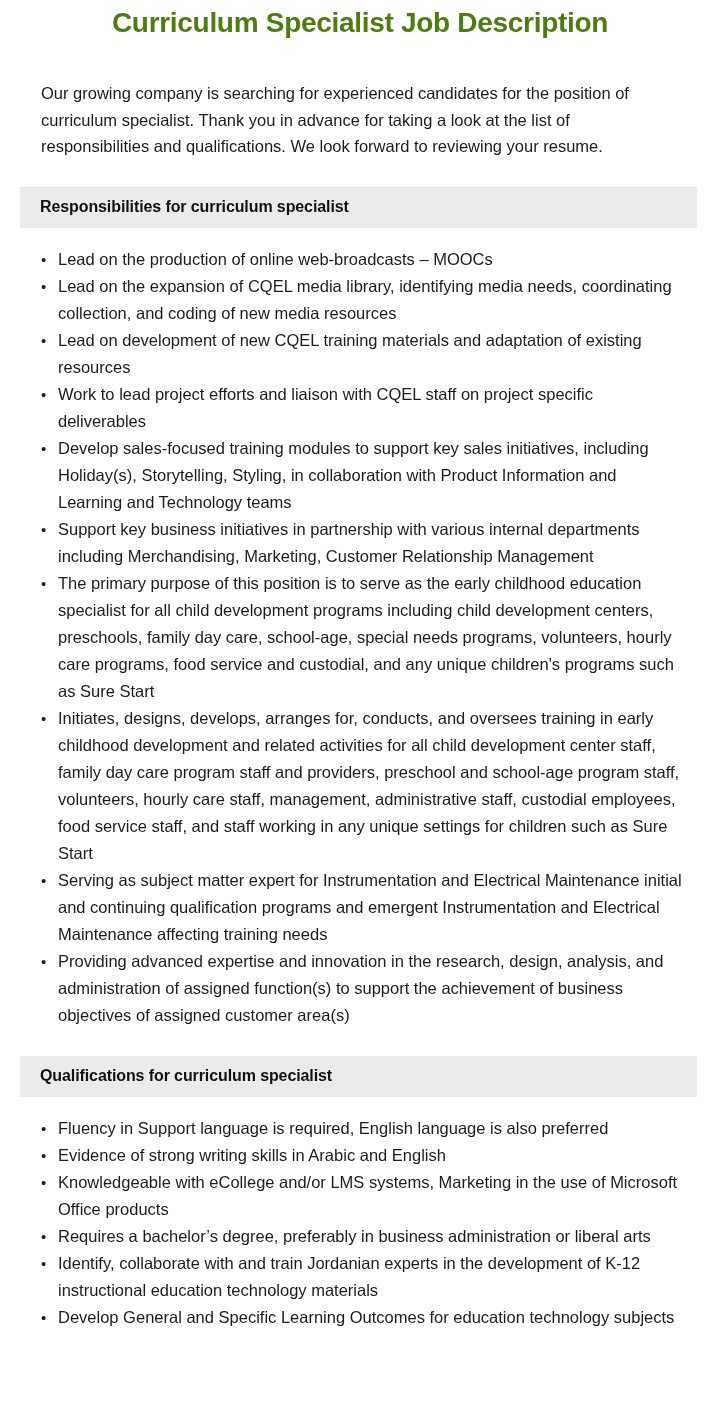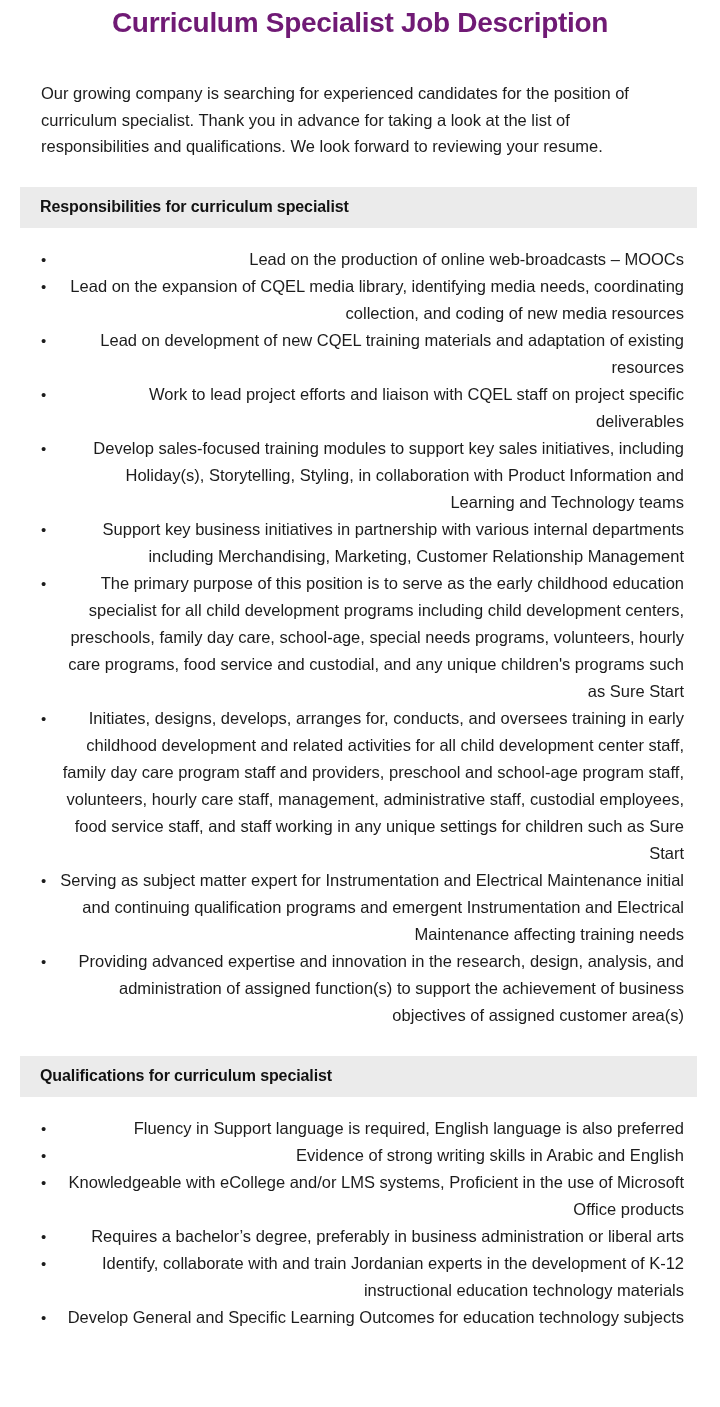--- a/index.html
+++ b/index.html
@@ -20,21 +20,21 @@
     position: relative;
   }
   .doc-title {
     margin: 0;
     padding: 4px 20px 0 20px;
     font-size: 28px;
     line-height: 38px;
     font-weight: 700;
     letter-spacing: -0.3px;
     text-align: center;
-    color: #701a75;
+    color: #4d7c0f;
   }
   .intro {
     margin: 16px;
     padding: 22px 36px 0 25px;
     font-size: 16.5px;
     line-height: 26.5px;
     color: #1c1c1c;
   }
   .section-band {
     margin: 27px 23px 0 20px;
@@ -49,21 +49,20 @@
     font-size: 16px;
     font-weight: 700;
     line-height: 20px;
     color: #121212;
     letter-spacing: -0.1px;
   }
   ul.bullets {
     margin: 0;
     padding: 18px 36px 0 58px;
     list-style: none;
-    text-align: right;
   }
   ul.bullets li {
     position: relative;
     font-size: 16.5px;
     line-height: 27px;
     color: #1c1c1c;
     margin: 0 0 0 0;
     padding: 0;
   }
   ul.bullets li::before {
@@ -105,21 +104,21 @@
     <li>Providing advanced expertise and innovation in the research, design, analysis, and administration of assigned function(s) to support the achievement of business objectives of assigned customer area(s)</li>
   </ul>
 
   <div class="section-band">
     <span class="band-title">Qualifications for curriculum specialist</span>
   </div>
 
   <ul class="bullets">
     <li>Fluency in Support language is required, English language is also preferred</li>
     <li>Evidence of strong writing skills in Arabic and English</li>
-    <li>Knowledgeable with eCollege and/or LMS systems, Proficient in the use of Microsoft Office products</li>
+    <li>Knowledgeable with eCollege and/or LMS systems, Marketing in the use of Microsoft Office products</li>
     <li>Requires a bachelor’s degree, preferably in business administration or liberal arts</li>
     <li>Identify, collaborate with and train Jordanian experts in the development of K-12 instructional education technology materials</li>
     <li>Develop General and Specific Learning Outcomes for education technology subjects</li>
   </ul>
 
   <div class="tail-space"></div>
 
 </div>
 
 </body></html>

